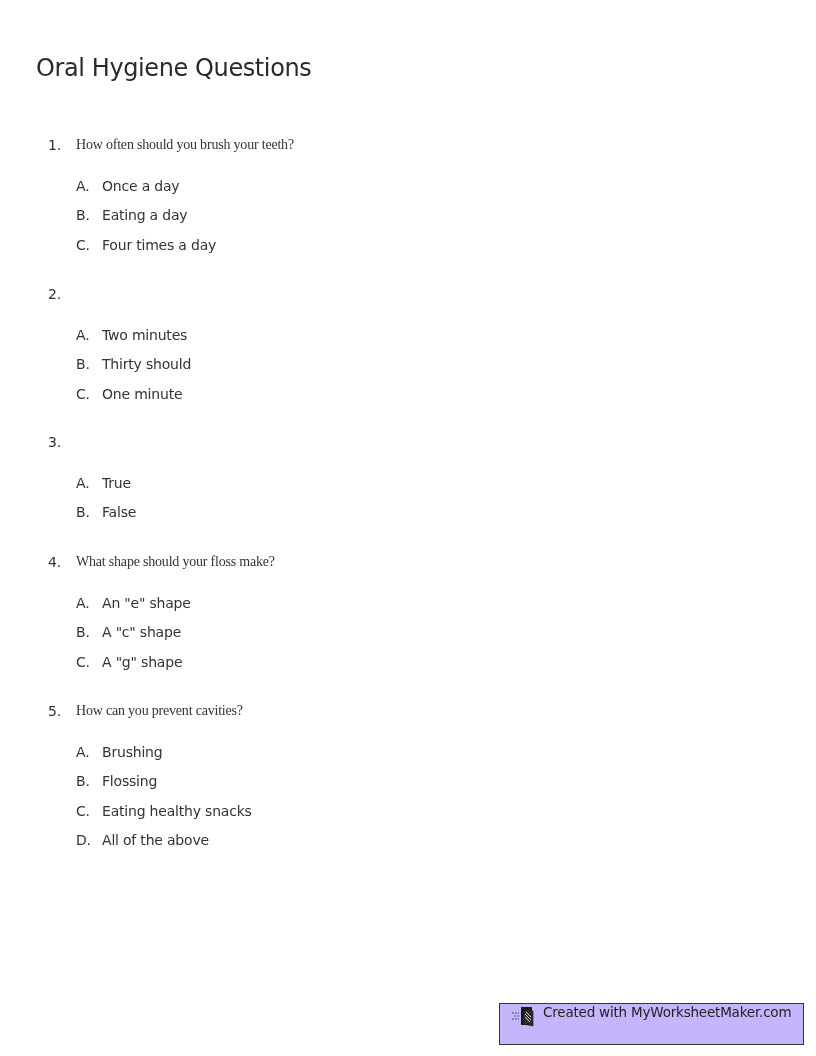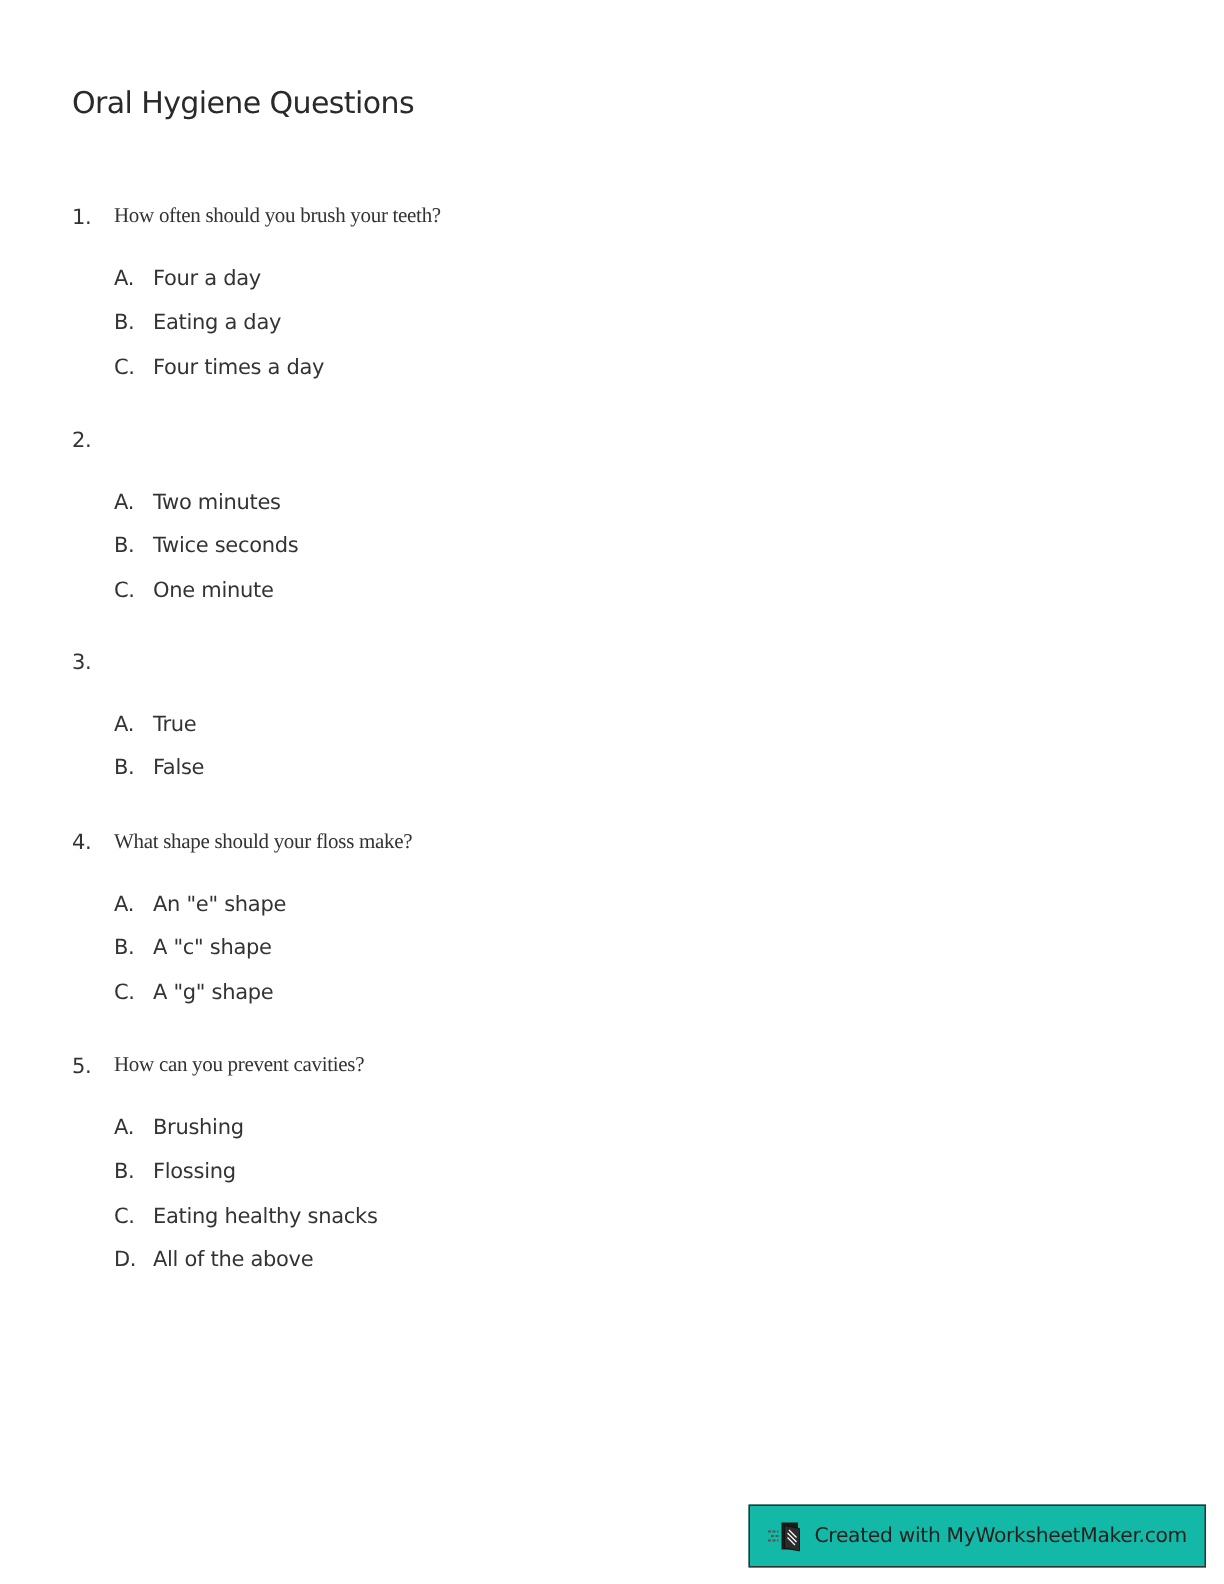--- a/index.html
+++ b/index.html
@@ -10,23 +10,23 @@
     body {
       width: 816px;
       height: 1056px;
       position: relative;
       overflow: hidden;
       font-family: "DejaVu Sans", sans-serif;
       color: #333333;
     }
     .title {
       position: absolute;
-      left: 48px;
+      left: 36px;
       top: 48px;
-      font-size: 20px;
+      font-size: 24px;
       font-weight: normal;
       color: #2a2a2a;
       letter-spacing: -0.4px;
       margin: 0;
       line-height: 40px;
       white-space: nowrap;
     }
     .question {
       position: absolute;
       left: 48px;
@@ -75,22 +75,21 @@
     }
     .footer {
       position: absolute;
       left: 499px;
       top: 1003px;
       width: 305px;
       height: 42px;
       border: 1.5px solid #333333;
       box-sizing: border-box;
       display: flex;
-      align-items: center;
-      background: #14b8a6;
+      background: #c4b5fd;
     }
     .footer-icon {
       width: 26px;
       height: 24px;
       margin-left: 11px;
       margin-right: 6px;
       display: inline-block;
     }
     .footer-text {
       font-size: 13.5px;
@@ -105,21 +104,21 @@
 <h1 class="title">Oral Hygiene Questions</h1>
 
 <div class="question" style="top:135px;">
   <div class="q-line">
     <span class="q-num">1.</span>
     <span class="q-text">How often should you brush your teeth?</span>
   </div>
   <div class="options">
     <div class="opt">
       <span class="opt-letter">A.</span>
-      <span class="opt-text">Four a day</span>
+      <span class="opt-text">Once a day</span>
     </div>
     <div class="opt">
       <span class="opt-letter">B.</span>
       <span class="opt-text">Eating a day</span>
     </div>
     <div class="opt">
       <span class="opt-letter">C.</span>
       <span class="opt-text">Four times a day</span>
     </div>
   </div>
@@ -129,21 +128,21 @@
   <div class="q-line">
     <span class="q-num">2.</span>
   </div>
   <div class="options">
     <div class="opt">
       <span class="opt-letter">A.</span>
       <span class="opt-text">Two minutes</span>
     </div>
     <div class="opt">
       <span class="opt-letter">B.</span>
-      <span class="opt-text">Twice seconds</span>
+      <span class="opt-text">Thirty should</span>
     </div>
     <div class="opt">
       <span class="opt-letter">C.</span>
       <span class="opt-text">One minute</span>
     </div>
   </div>
 </div>
 
 <div class="question" style="top:432px;">
   <div class="q-line">

